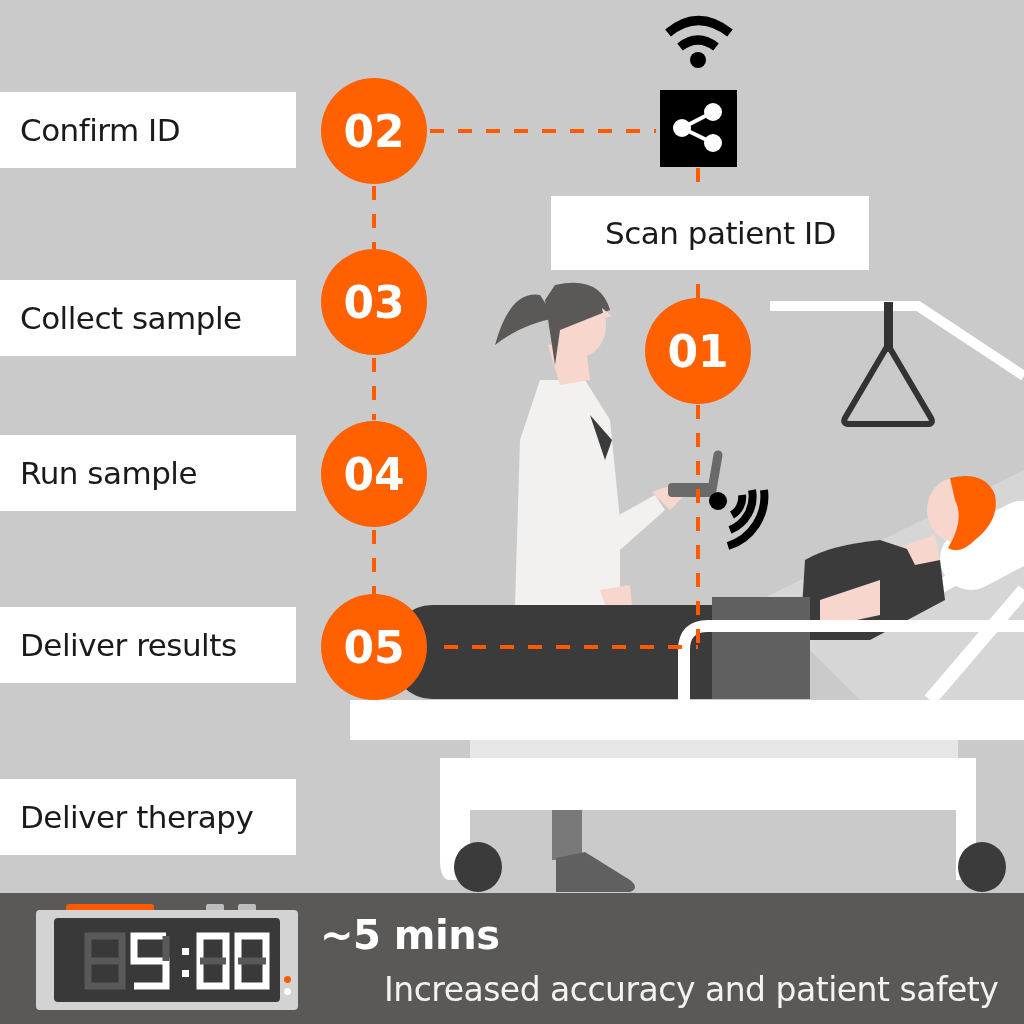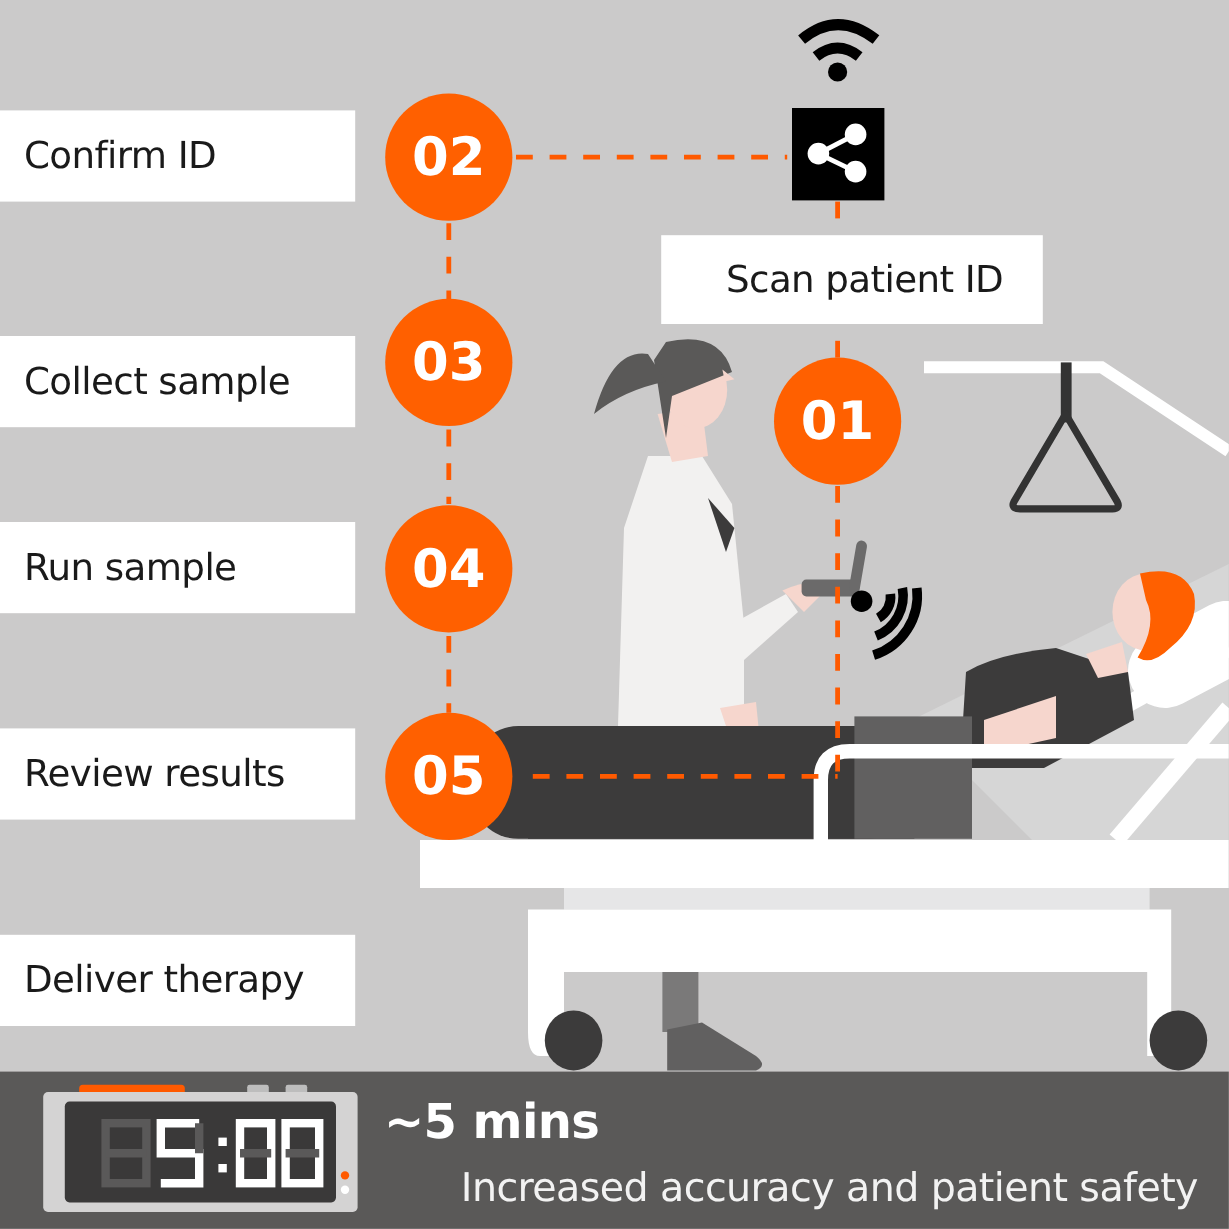--- a/index.html
+++ b/index.html
@@ -112,21 +112,21 @@
     <circle cx="22" cy="38" r="9" fill="#fff"></circle>
     <circle cx="53" cy="53" r="9" fill="#fff"></circle>
   </svg>
 </div>
 
 <div class="scan-box">Scan patient ID</div>
 
 <div class="label-box" style="top:92px;">Confirm ID</div>
 <div class="label-box" style="top:264px;margin-top:16px;">Collect sample</div>
 <div class="label-box" style="top:435px;">Run sample</div>
-<div class="label-box" style="top:607px;">Review results</div>
+<div class="label-box" style="top:607px;">Deliver results</div>
 <div class="label-box" style="top:779px;">Deliver therapy</div>
 
 <div class="step-circle" style="left:645px;top:298px;">01</div>
 <div class="step-circle" style="left:321px;top:78px;">02</div>
 <div class="step-circle" style="left:321px;top:249px;">03</div>
 <div class="step-circle" style="left:321px;top:421px;">04</div>
 <div class="step-circle" style="left:321px;top:594px;">05</div>
 
 <div class="footer"></div>
 <div class="clock-bar"></div>

